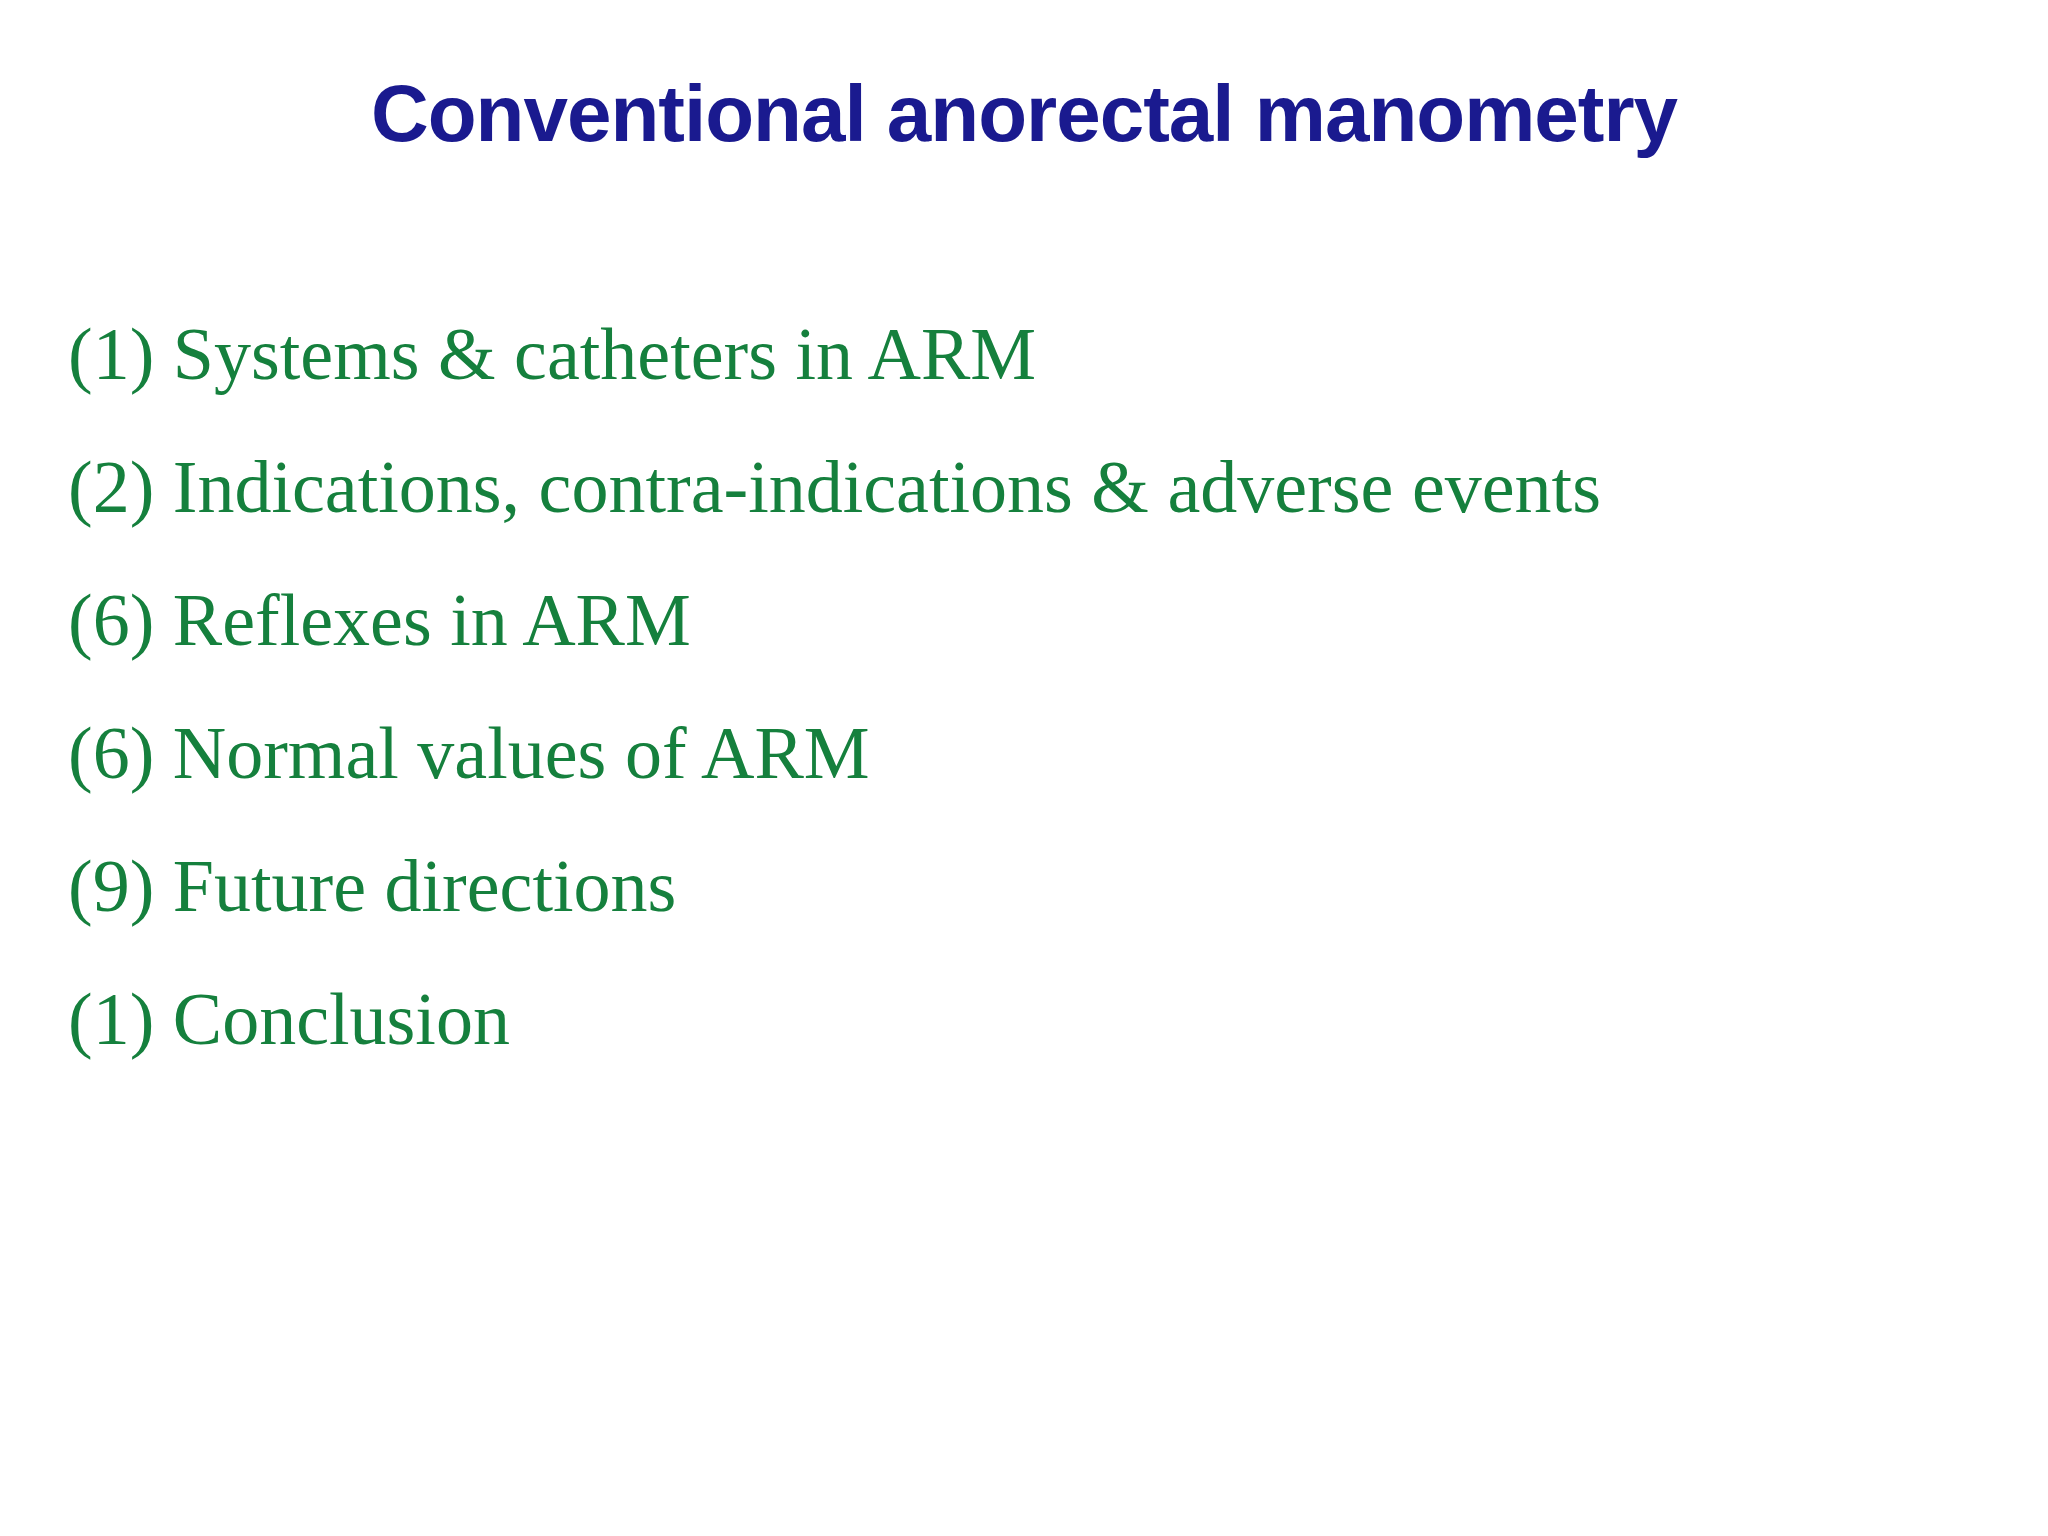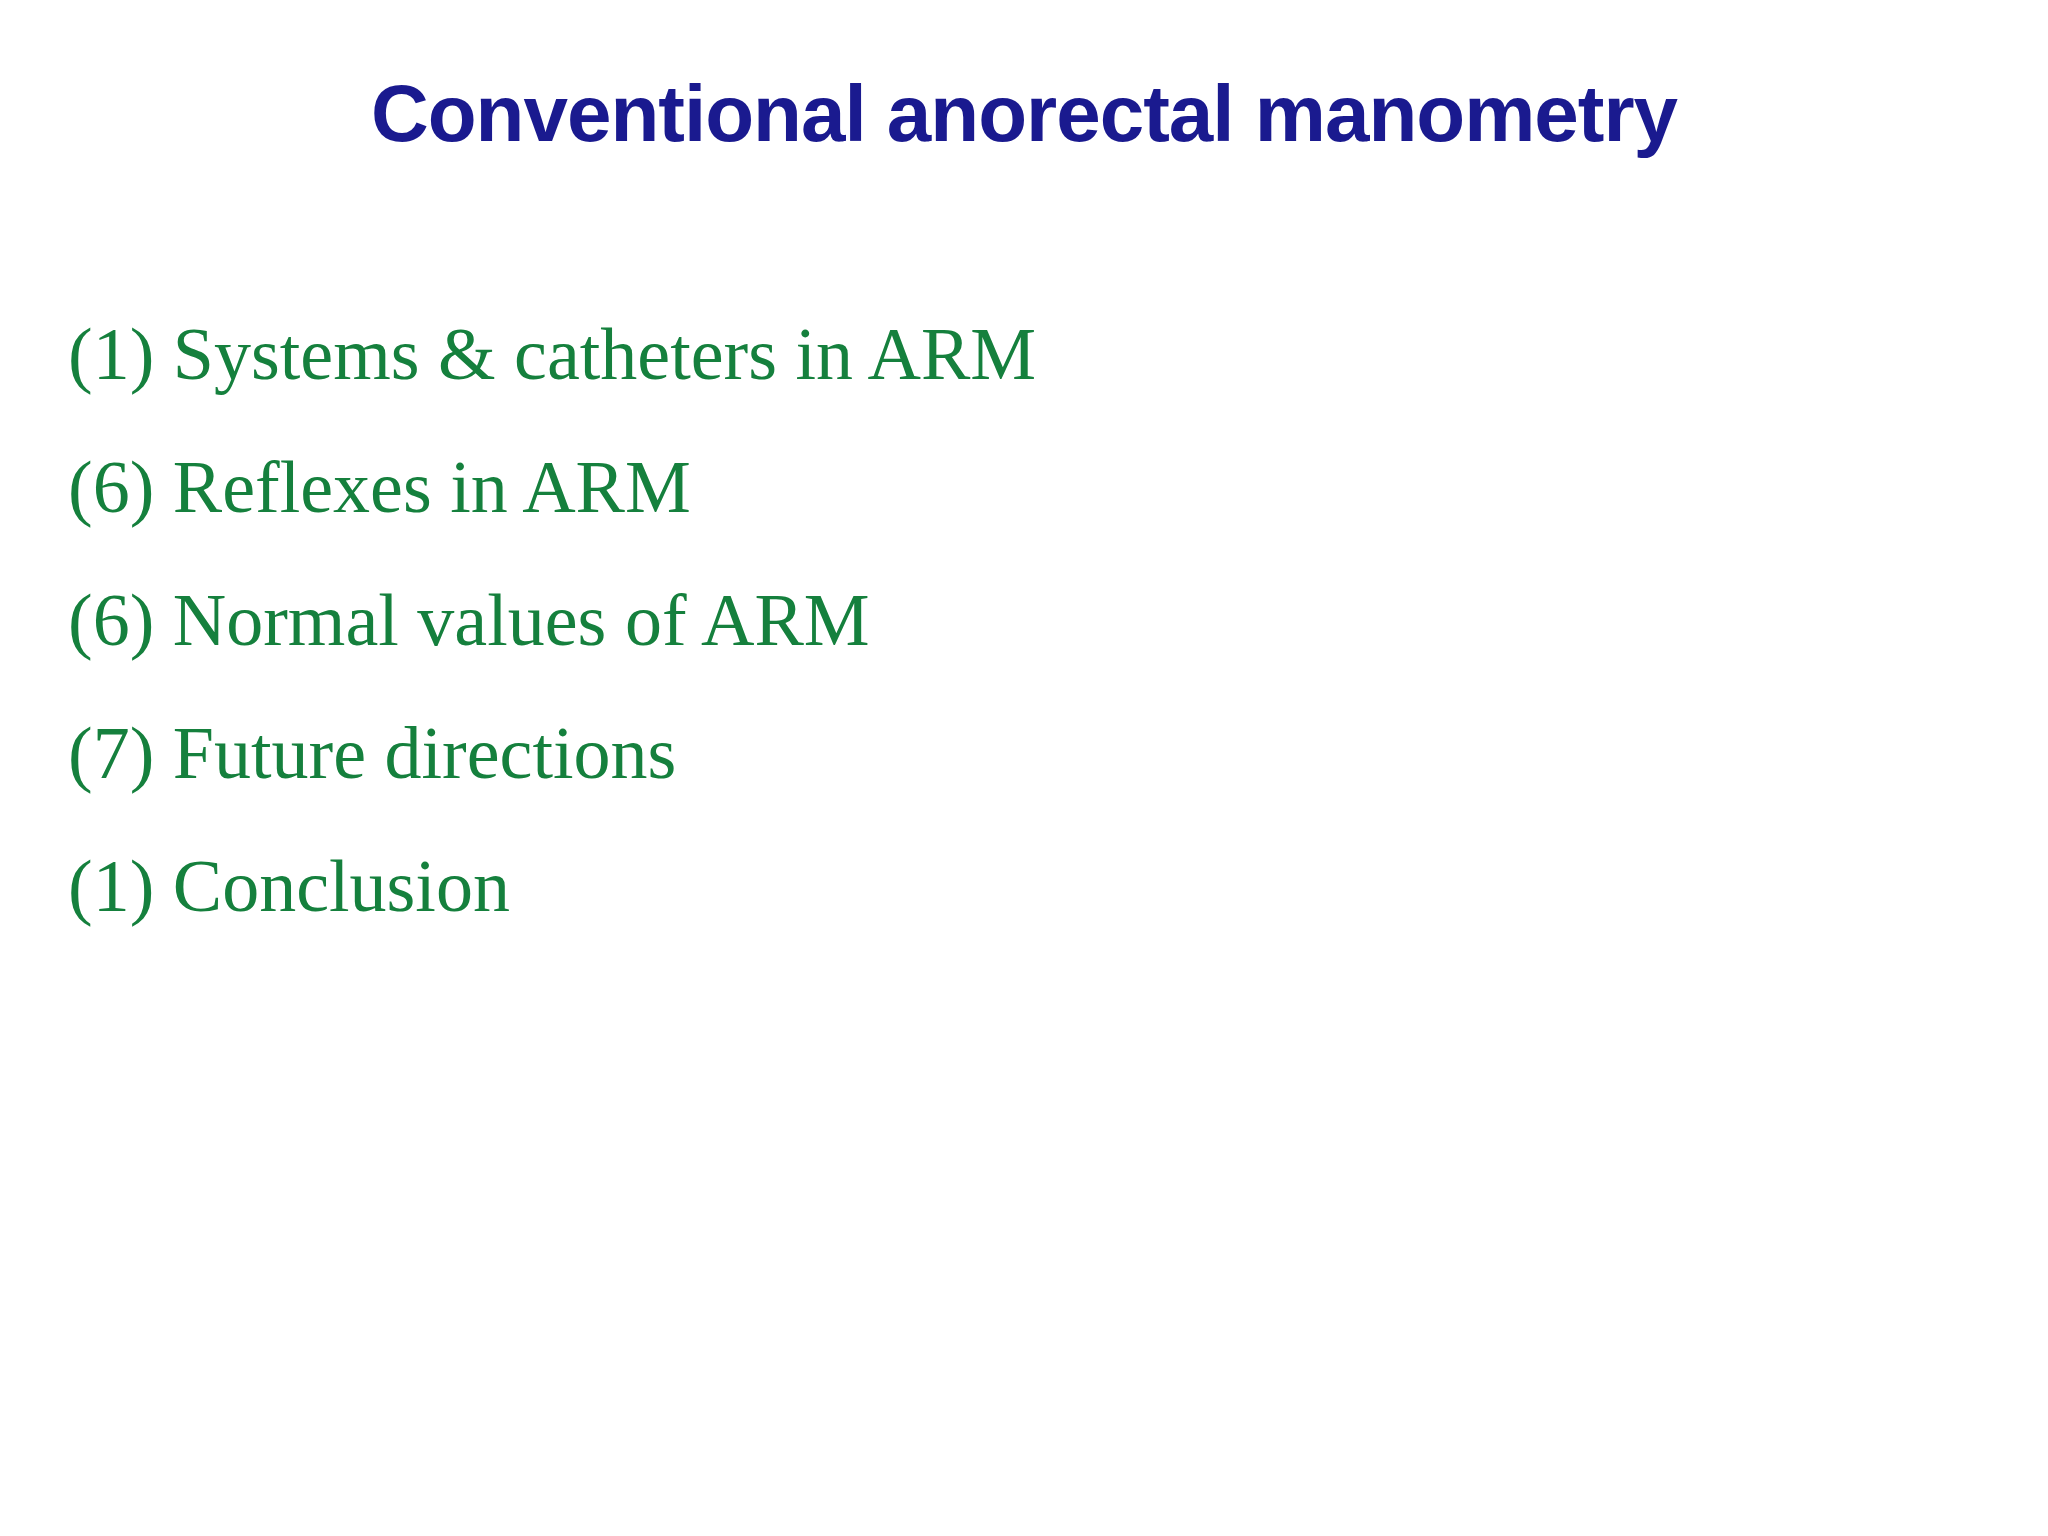--- a/index.html
+++ b/index.html
@@ -45,18 +45,19 @@
   }
 </style>
 </head>
 <body>
 
 <div class="slide">
   <h1 class="slide-title">Conventional anorectal manometry</h1>
 
   <div class="agenda-list">
     <div class="agenda-item">(1) Systems &amp; catheters in ARM</div>
+    <div class="agenda-item">(2) Indications, contra-indications &amp; adverse events</div>
     <div class="agenda-item">(6) Reflexes in ARM</div>
     <div class="agenda-item">(6) Normal values of ARM</div>
-    <div class="agenda-item">(7) Future directions</div>
+    <div class="agenda-item">(9) Future directions</div>
     <div class="agenda-item">(1) Conclusion</div>
   </div>
 </div>
 
 </body></html>

